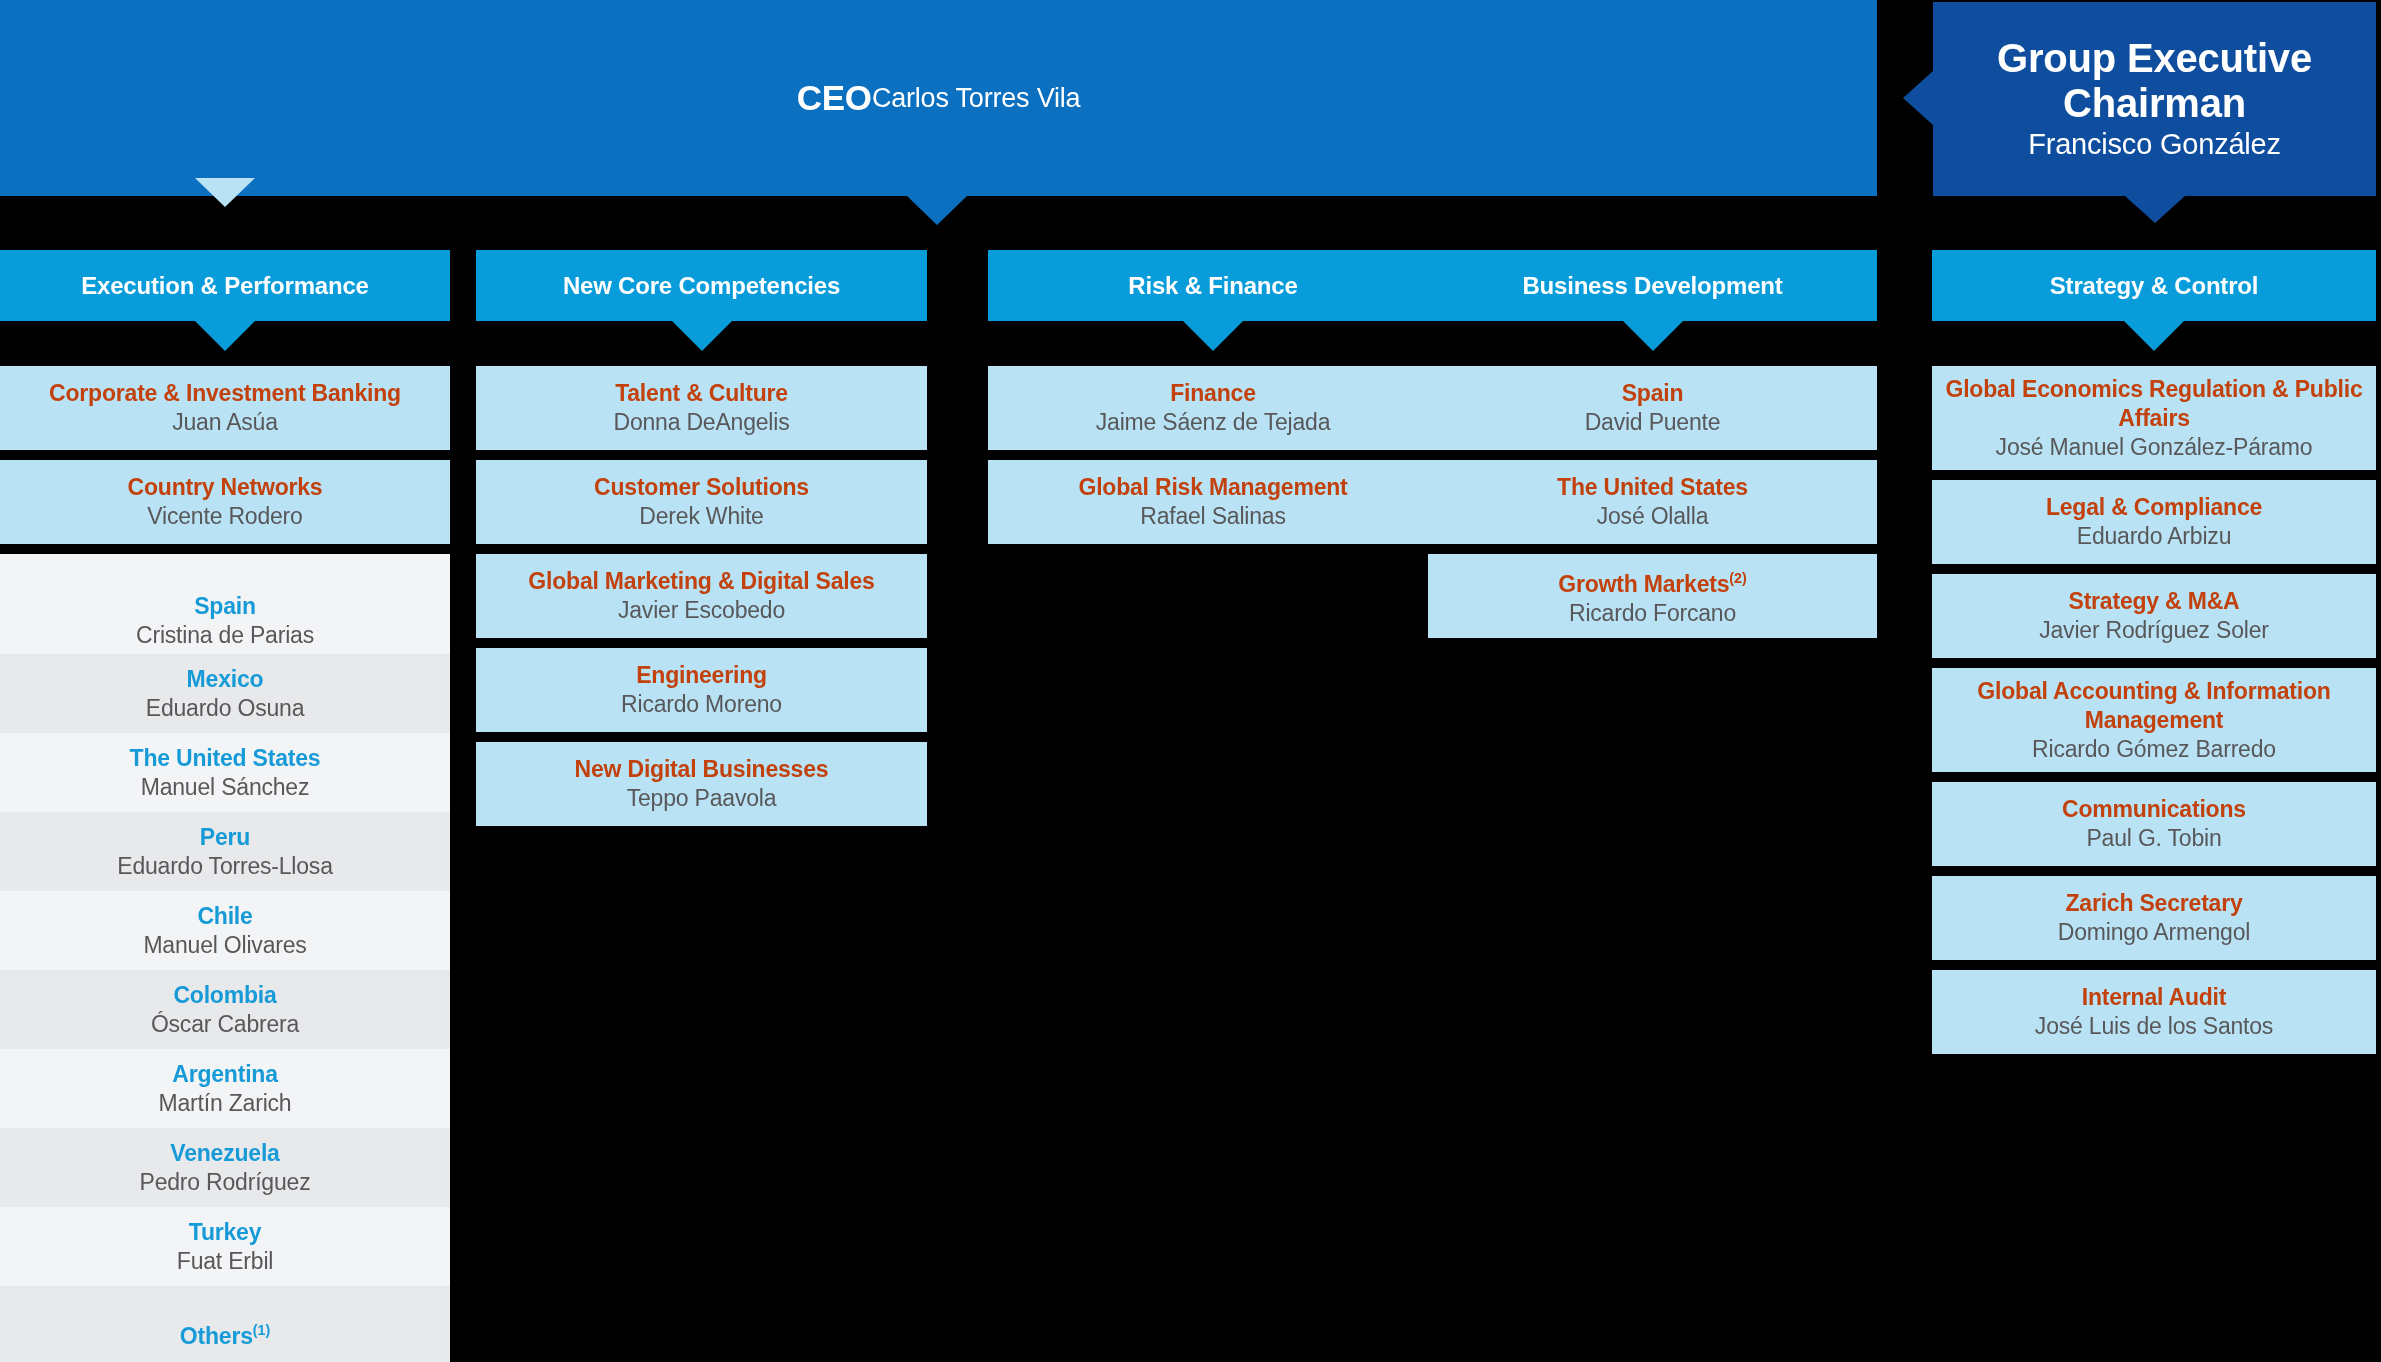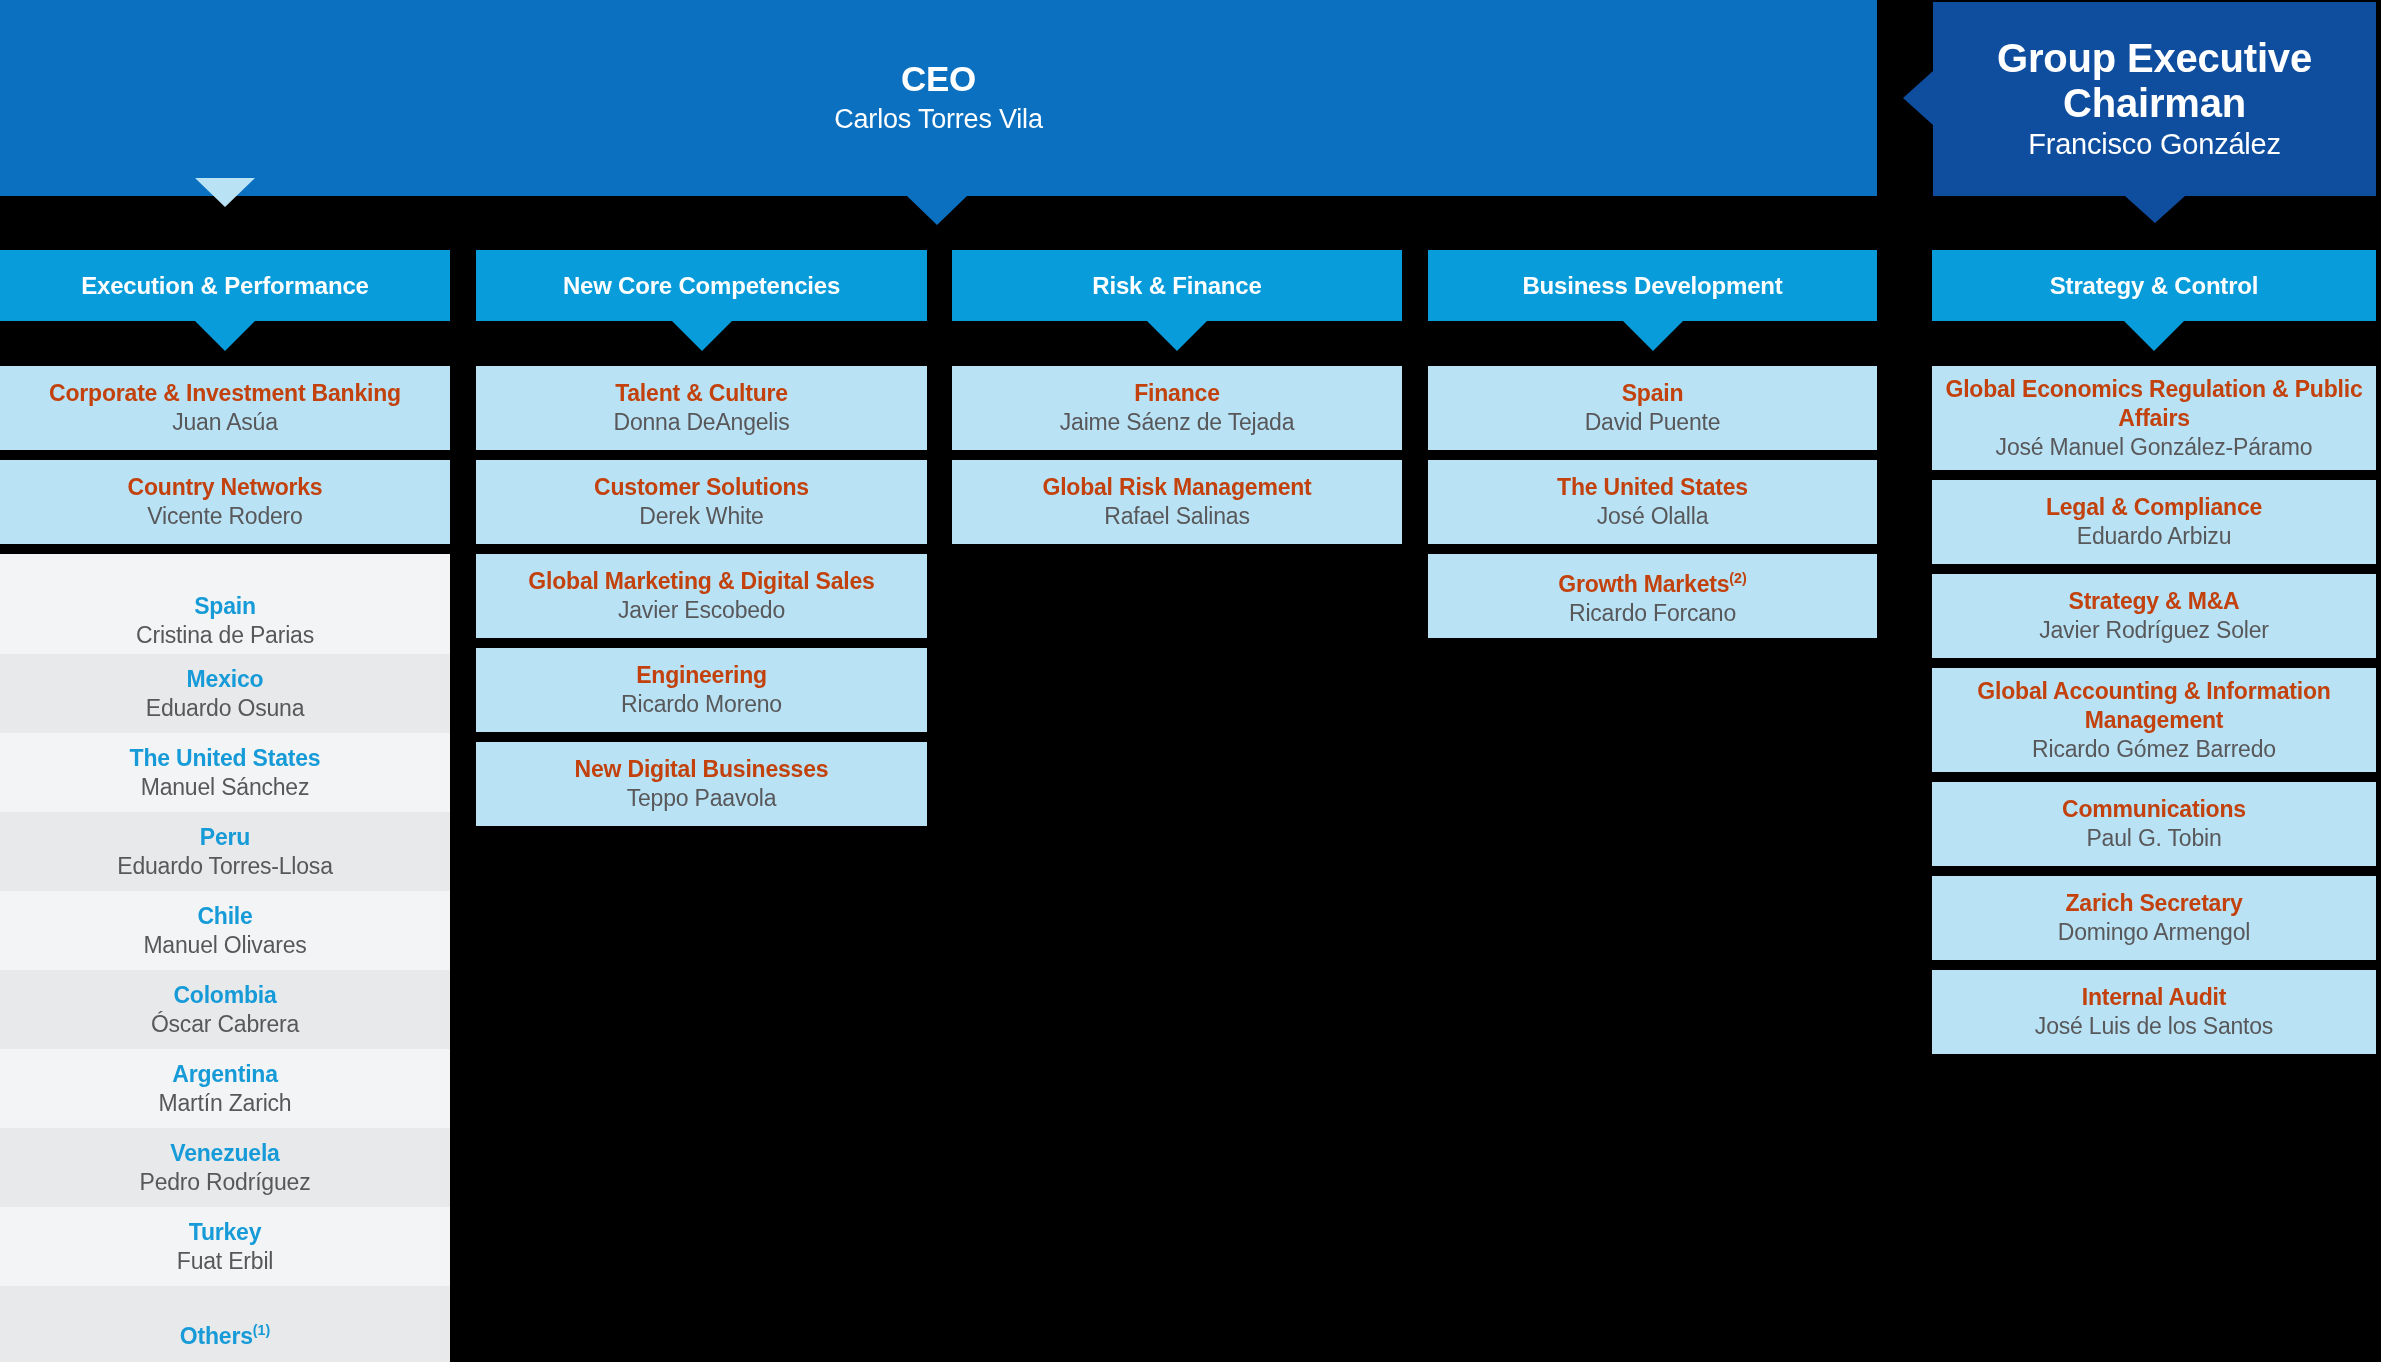--- a/index.html
+++ b/index.html
@@ -8,21 +8,21 @@
     width:2381px;height:1362px;
     background:#000;
     overflow:hidden;
     font-family:"Liberation Sans","DejaVu Sans",sans-serif;
     letter-spacing:-0.2px;
   }
   
   .ceo-box{
     position:absolute;left:0;top:0;width:1877px;height:196px;
     background:#0b70c0;color:#fff;
-    display:flex;flex-direction:column;justify-content:center;align-items:center;
+    display:flex;justify-content:center;align-items:center;
     text-align:center;
   }
   .ceo-title{font-size:35px;font-weight:bold;line-height:42px;}
   .ceo-name{font-size:27px;line-height:38px;}
   .chairman-box{
     position:absolute;left:1933px;top:2px;width:443px;height:194px;
     background:#0f4e9e;color:#fff;
     display:flex;flex-direction:column;justify-content:center;align-items:center;
     text-align:center;
   }
@@ -31,21 +31,21 @@
   
   .tri-down{position:absolute;width:0;height:0;border-left:30px solid transparent;border-right:30px solid transparent;}
   .tri-left{position:absolute;width:0;height:0;border-top:27px solid transparent;border-bottom:27px solid transparent;}
   .ceo-arrow{left:907px;top:196px;border-top:29px solid #0b70c0;}
   .chairman-arrow-down{left:2125px;top:196px;border-top:27px solid #0f4e9e;}
   .chairman-arrow-left{left:1903px;top:71px;border-right:30px solid #0f4e9e;}
   
   .col{position:absolute;top:0;height:1362px;}
   .col1{left:0;width:450px;}
   .col2{left:476px;width:451px;}
-  .col3{left:952px;width:450px;}
+  .col3{left:988px;width:450px;}
   .col4{left:1428px;width:449px;}
   .col5{left:1932px;width:444px;}
   .col-header{
     position:absolute;top:250px;left:0;right:0;height:71px;
     background:#089cdb;color:#fff;
     display:flex;align-items:center;justify-content:center;
     font-size:24px;font-weight:bold;text-align:center;
   }
   .col-header-arrow{left:50%;margin-left:-30px;top:321px;border-top:30px solid #089cdb;}
   .stack{position:absolute;top:366px;left:0;right:0;}

